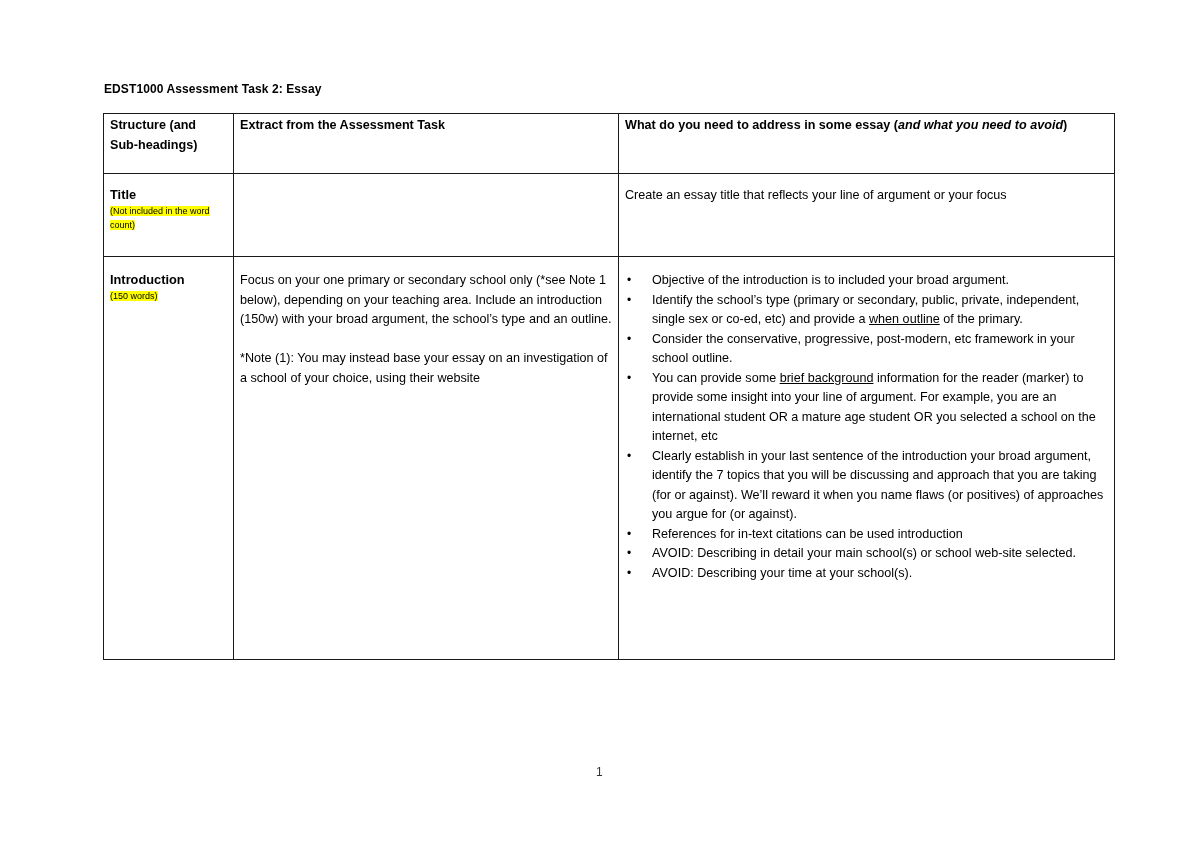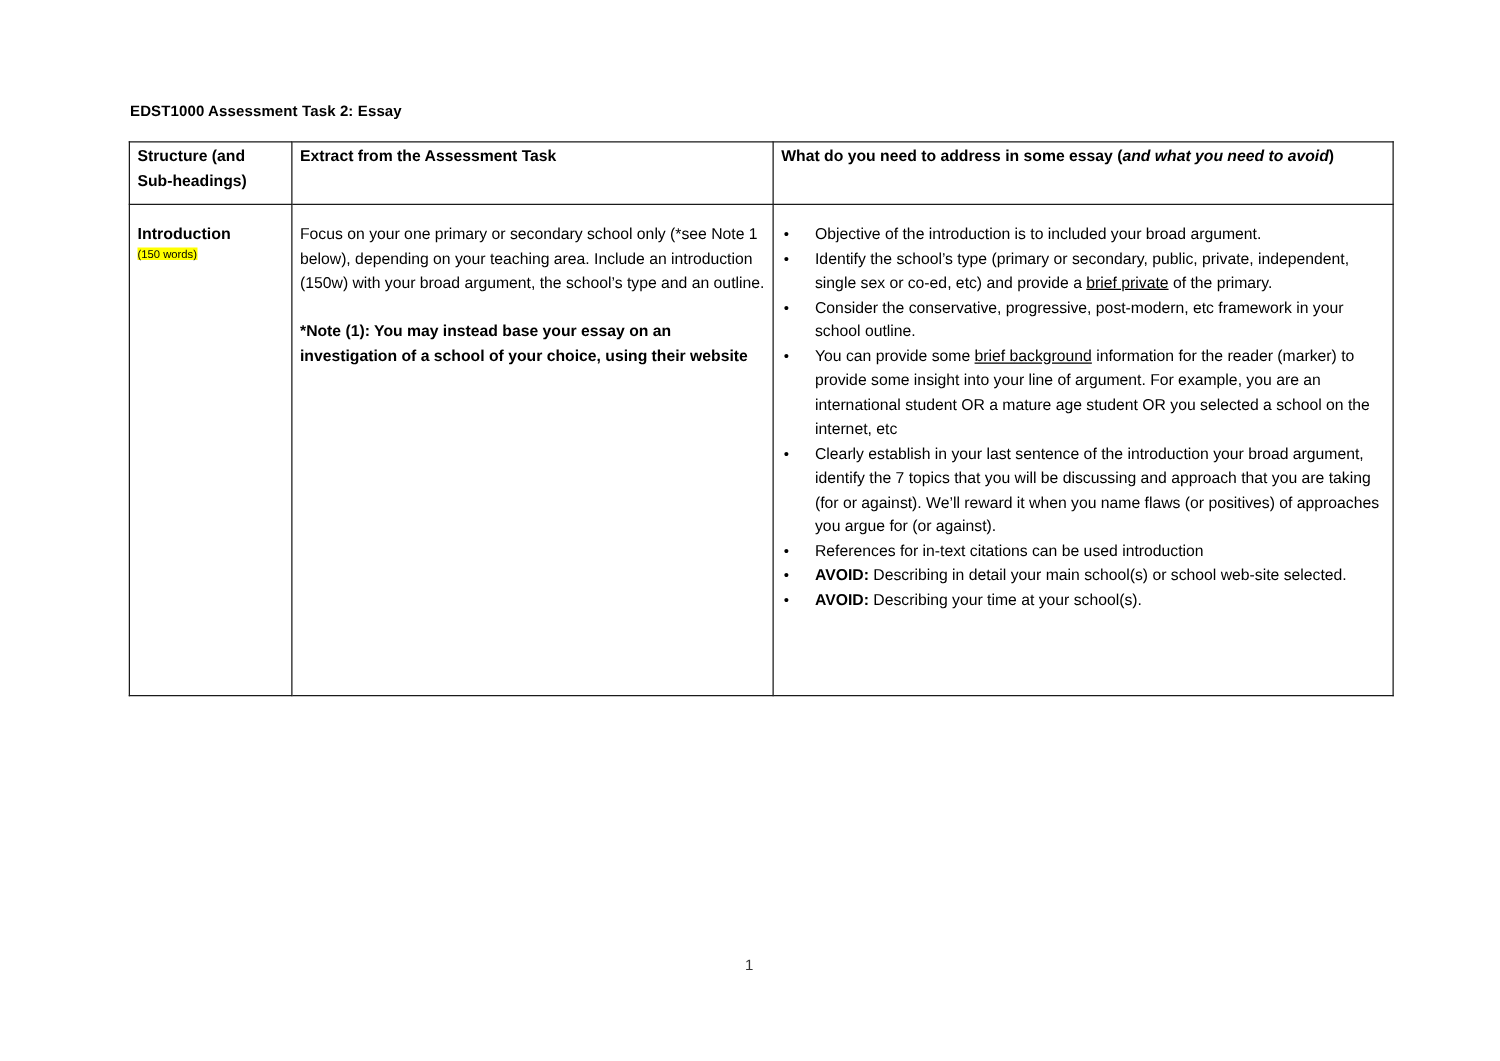--- a/index.html
+++ b/index.html
@@ -1,69 +1,77 @@
 <!DOCTYPE html>
 <html><head>
 <meta charset="utf-8">
 <style>
   html, body { margin:0; padding:0; background:#ffffff; }
   body { width:1200px; height:849px; position:relative; overflow:hidden;
          font-family: "Liberation Sans", "DejaVu Sans", sans-serif; color:#000; }
   .doc-title { position:absolute; left:104px; top:82px; font-size:12px; font-weight:bold; letter-spacing:0.1px; }
   table.grid { position:absolute; left:103px; top:113px; width:1011px; border-collapse:collapse; table-layout:fixed; }
-  table.grid td { border:1.5px solid #1a1a1a; vertical-align:top; padding:2px 6px 8px 6px; font-size:12.6px; line-height:19.5px; }
+  table.grid td { border:1.5px solid #1a1a1a; vertical-align:top; padding:2px 6px 18px 6px; font-size:12.6px; line-height:19.5px; }
   col.c1 { width:130px; } col.c2 { width:385px; } col.c3 { width:496px; }
   tr.hdr td { height:35px; font-weight:bold; }
   tr.hdr td i { font-style:italic;margin-top:24px; }
   tr.title-row td { height:52px; padding-top:12px; }
   tr.intro-row td { height:370px; padding-top:14px;margin-left:28px; }
   .row-label { font-weight:bold; font-size:12.8px; line-height:18px; }
   .hl { background:#ffff00; font-size:9px; line-height:13px; display:inline; }
   .hl-wrap { line-height:13px; }
   p.para { margin:0; }
-  p.gap { margin-top:19.5px;font-weight:bold; }
+  p.gap { margin-top:19.5px; }
   ul.bullets { margin:0; padding:0; list-style:none; }
   ul.bullets li { position:relative; padding-left:27px; }
   ul.bullets li .dot { position:absolute; left:2px; top:0; font-size:12px; }
   .u { text-decoration:underline; }
-  .b { font-weight:bold; }
+  .b { font-weight:normal; }
   .page-num { position:absolute; left:596px; top:765px; font-size:12px; color:#333; }
 </style>
 </head>
 <body>
 
 <div class="doc-title">EDST1000 Assessment Task 2: Essay</div>
 
 <table class="grid">
   <colgroup>
       <col class="c1">
       <col class="c2">
       <col class="c3">
     </colgroup>
   <tbody>
       <tr class="hdr">
     <td>Structure (and Sub-headings)</td>
     <td>Extract from the Assessment Task</td>
     <td><span>What do you need to address in some essay (</span><i>and what you need to avoid</i><span>)</span></td>
   </tr>
 
+  <tr class="title-row">
+    <td>
+      <div class="row-label">Title</div>
+      <div class="hl-wrap"><span class="hl">(Not included in the word count)</span></div>
+    </td>
+    <td></td>
+    <td>Create an essay title that reflects your line of argument or your focus</td>
+  </tr>
 
   <tr class="intro-row">
     <td>
       <div class="row-label">Introduction</div>
       <div class="hl-wrap"><span class="hl">(150 words)</span></div>
     </td>
     <td>
       <p class="para">Focus on your one primary or secondary school only (*see Note 1 below), depending on your teaching area. Include an introduction (150w) with your broad argument, the school’s type and an outline.</p>
       <p class="para gap">*Note (1): You may instead base your essay on an investigation of a school of your choice, using their website</p>
     </td>
     <td>
       <ul class="bullets">
         <li><span class="dot">•</span><span>Objective of the introduction is to included your broad argument.</span></li>
-        <li><span class="dot">•</span><span>Identify the school’s type (primary or secondary, public, private, independent, single sex or co-ed, etc) and provide a </span><span class="u">brief private</span><span> of the primary.</span></li>
+        <li><span class="dot">•</span><span>Identify the school’s type (primary or secondary, public, private, independent, single sex or co-ed, etc) and provide a </span><span class="u">when outline</span><span> of the primary.</span></li>
         <li><span class="dot">•</span><span>Consider the conservative, progressive, post-modern, etc framework in your school outline.</span></li>
         <li><span class="dot">•</span><span>You can provide some </span><span class="u">brief background</span><span> information for the reader (marker) to provide some insight into your line of argument.  For example, you are an international student OR a mature age student OR you selected a school on the internet, etc</span></li>
         <li><span class="dot">•</span><span>Clearly establish in your last sentence of the introduction your broad argument, identify the 7 topics that you will be discussing and approach that you are taking (for or against). We’ll reward it when you name flaws (or positives) of approaches you argue for (or against).</span></li>
         <li><span class="dot">•</span><span>References for in-text citations can be used introduction</span></li>
         <li><span class="dot">•</span><span class="b">AVOID:</span><span> Describing in detail your main school(s) or school web-site selected.</span></li>
         <li><span class="dot">•</span><span class="b">AVOID:</span><span> Describing your time at your school(s).</span></li>
       </ul>
     </td>
   </tr>
 </tbody>

